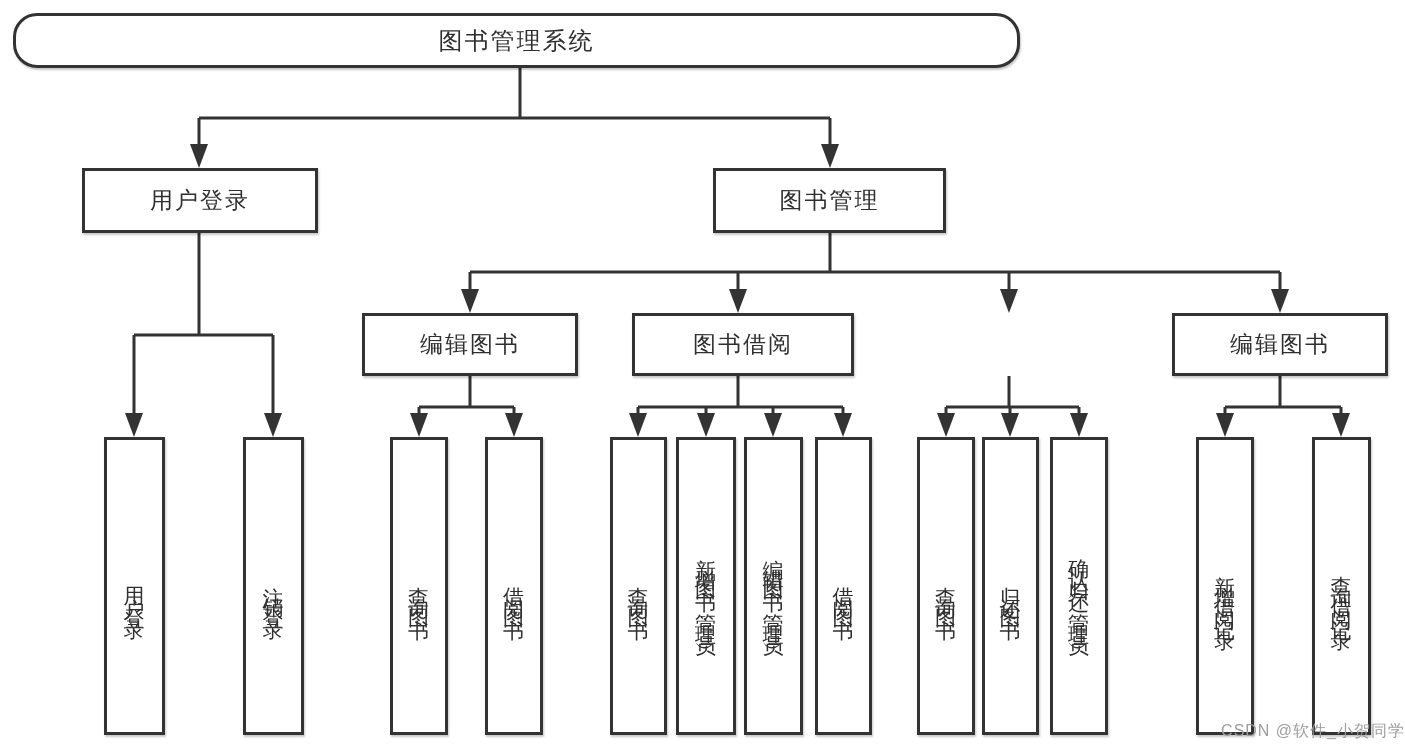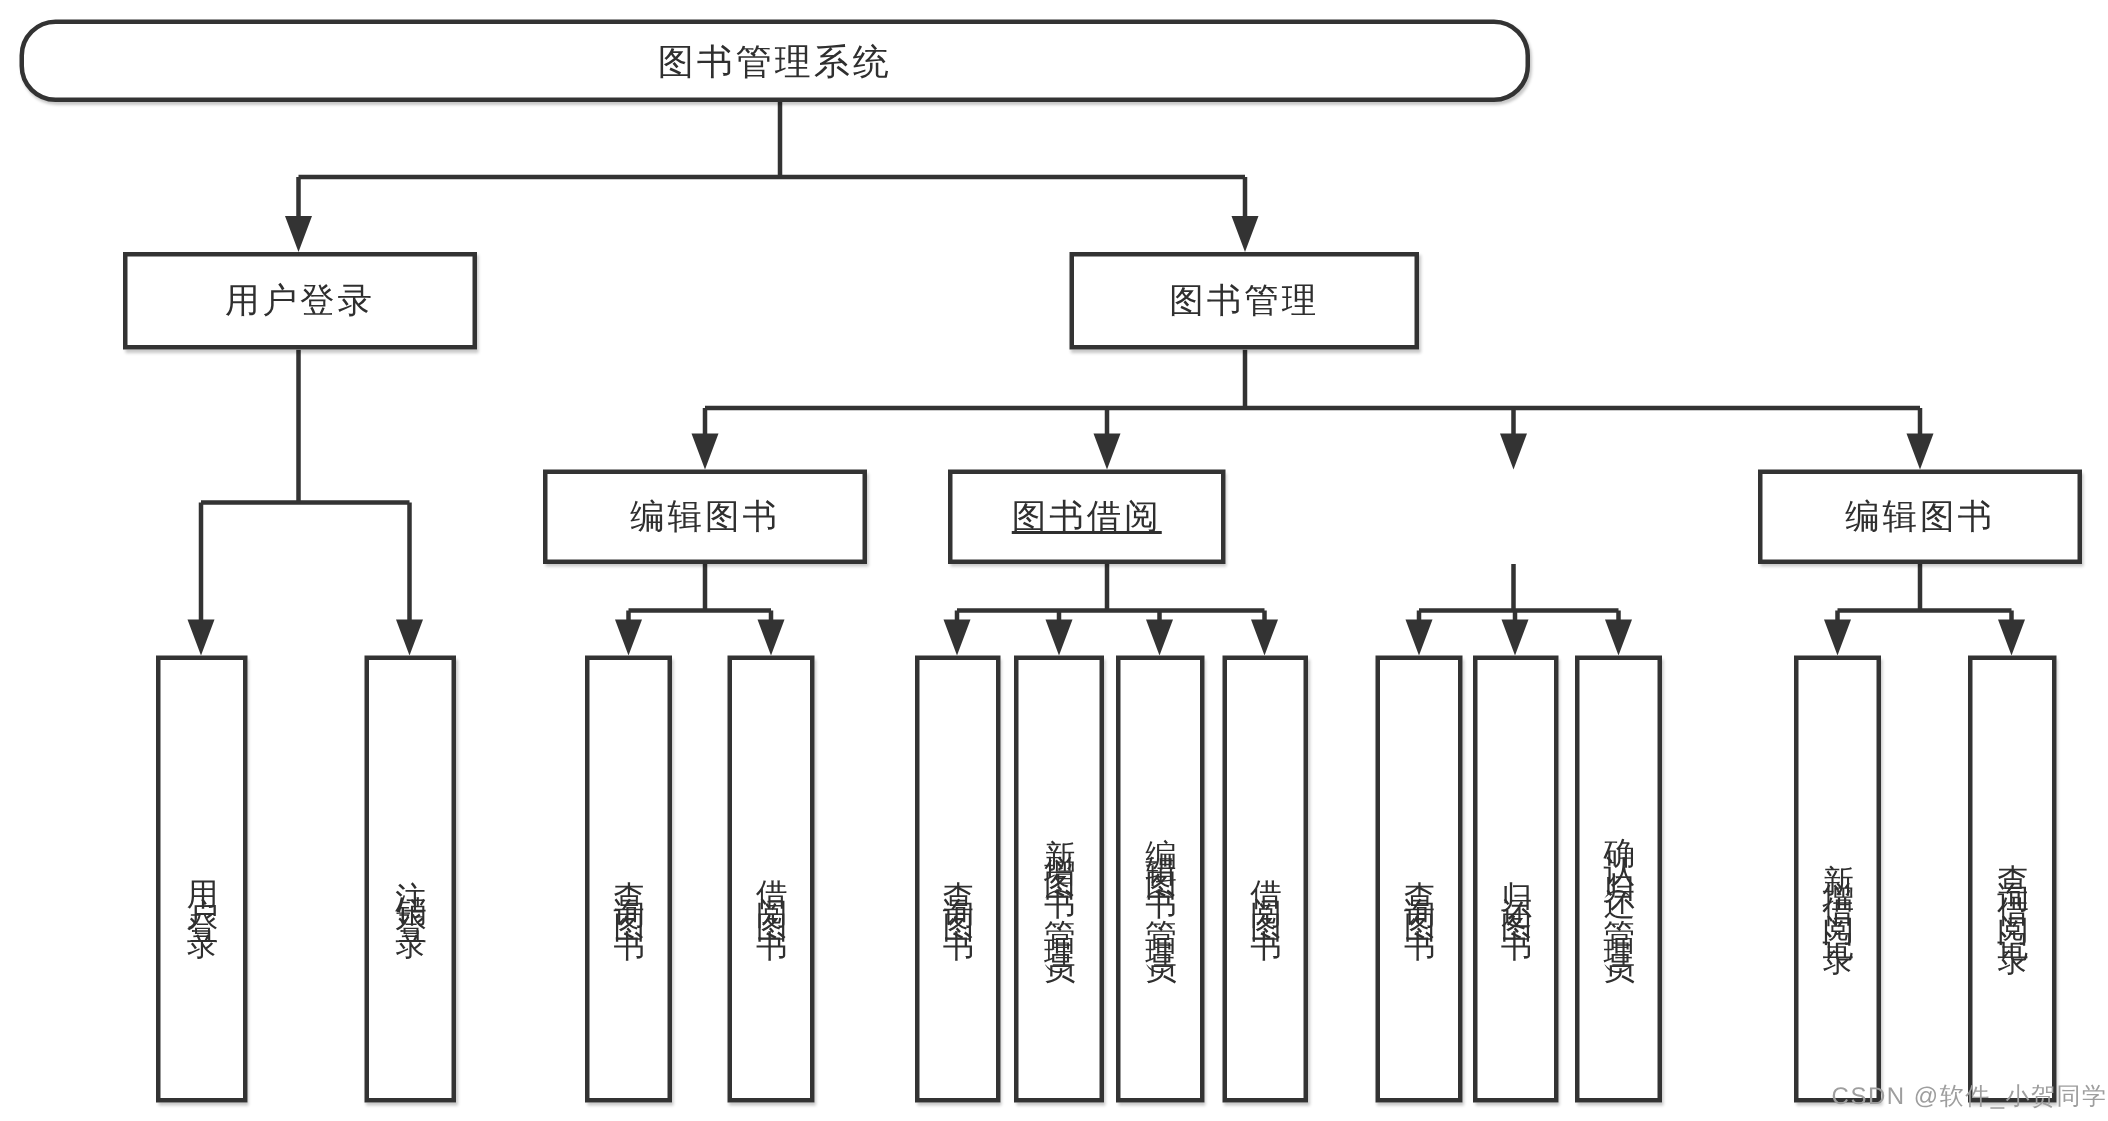--- a/index.html
+++ b/index.html
@@ -100,21 +100,21 @@
   <div class="node hlabel" style="left:82px; top:168px; width:236px; height:65px;">
     <span>用户登录</span>
   </div>
   <div class="node hlabel" style="left:713px; top:168px; width:233px; height:65px;">
     <span>图书管理</span>
   </div>
 
   <div class="node hlabel" style="left:362px; top:313px; width:216px; height:63px;">
     <span>编辑图书</span>
   </div>
-  <div class="node hlabel" style="left:632px; top:313px; width:185px; height:63px;text-decoration:underline;">
+  <div class="node hlabel" style="left:632px; top:313px; width:222px; height:63px;">
     <span>图书借阅</span>
   </div>
   <div class="node hlabel" style="left:1172px; top:313px; width:216px; height:63px;">
     <span>编辑图书</span>
   </div>
 
   <div class="node leaf" style="left:104px; top:437px; width:61px; height:298px;">
     <span class="vtext">用户登录</span>
   </div>
   <div class="node leaf" style="left:243px; top:437px; width:61px; height:298px;">

